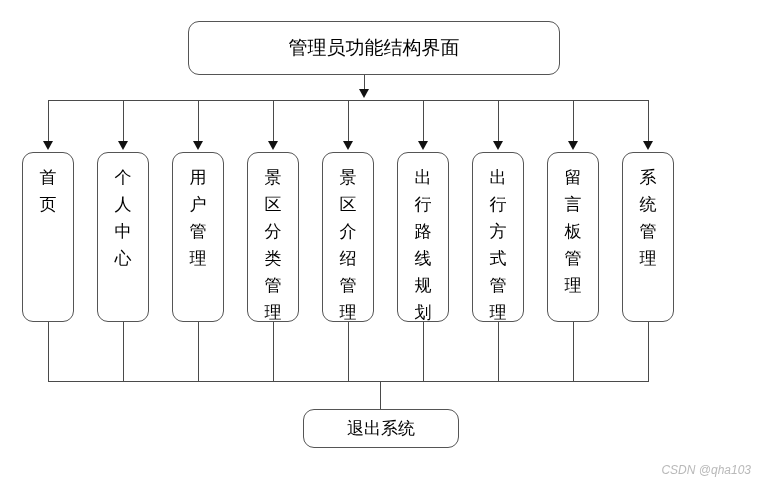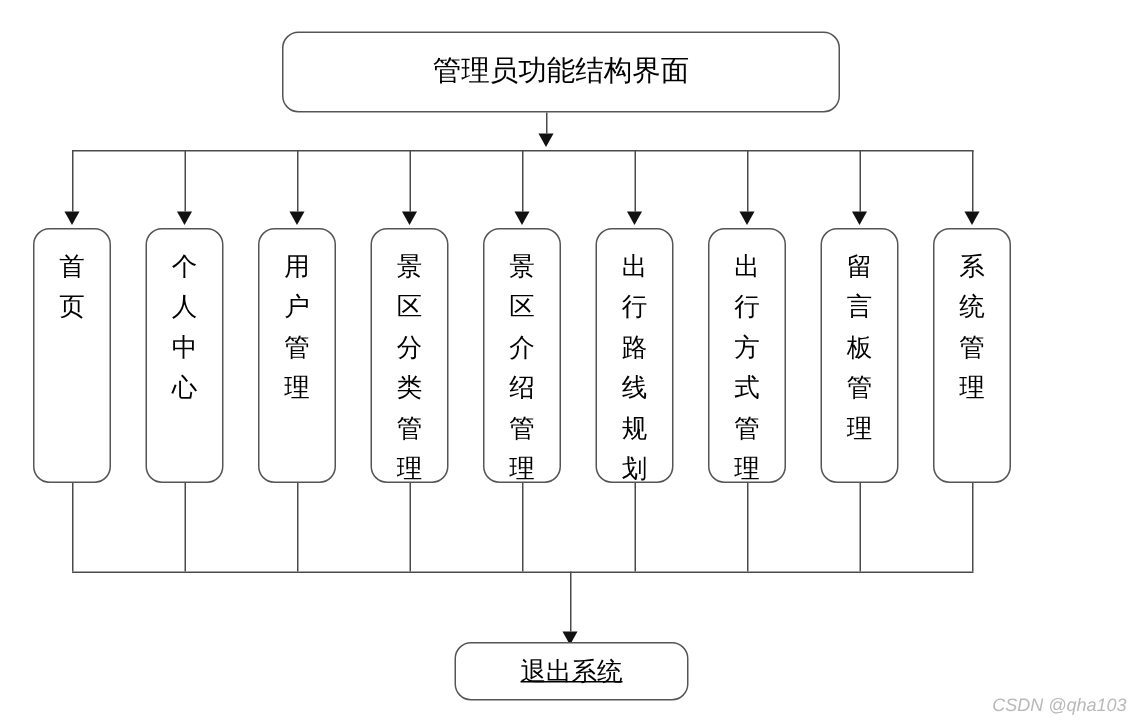--- a/index.html
+++ b/index.html
@@ -48,24 +48,23 @@
     height: 54px;
   }
   #root-node .node-label {
     font-size: 19px;
     line-height: 22px;
   }
 
   
   #exit-node {
     left: 303px;
-    top: 428px;
+    top: 409px;
     width: 156px;
     height: 39px;
-    text-decoration: underline;
   }
   #exit-node .node-label {
     font-size: 17px;
     line-height: 20px;
   }
 
   
   .col-node {
     top: 152px;
     width: 52px;

